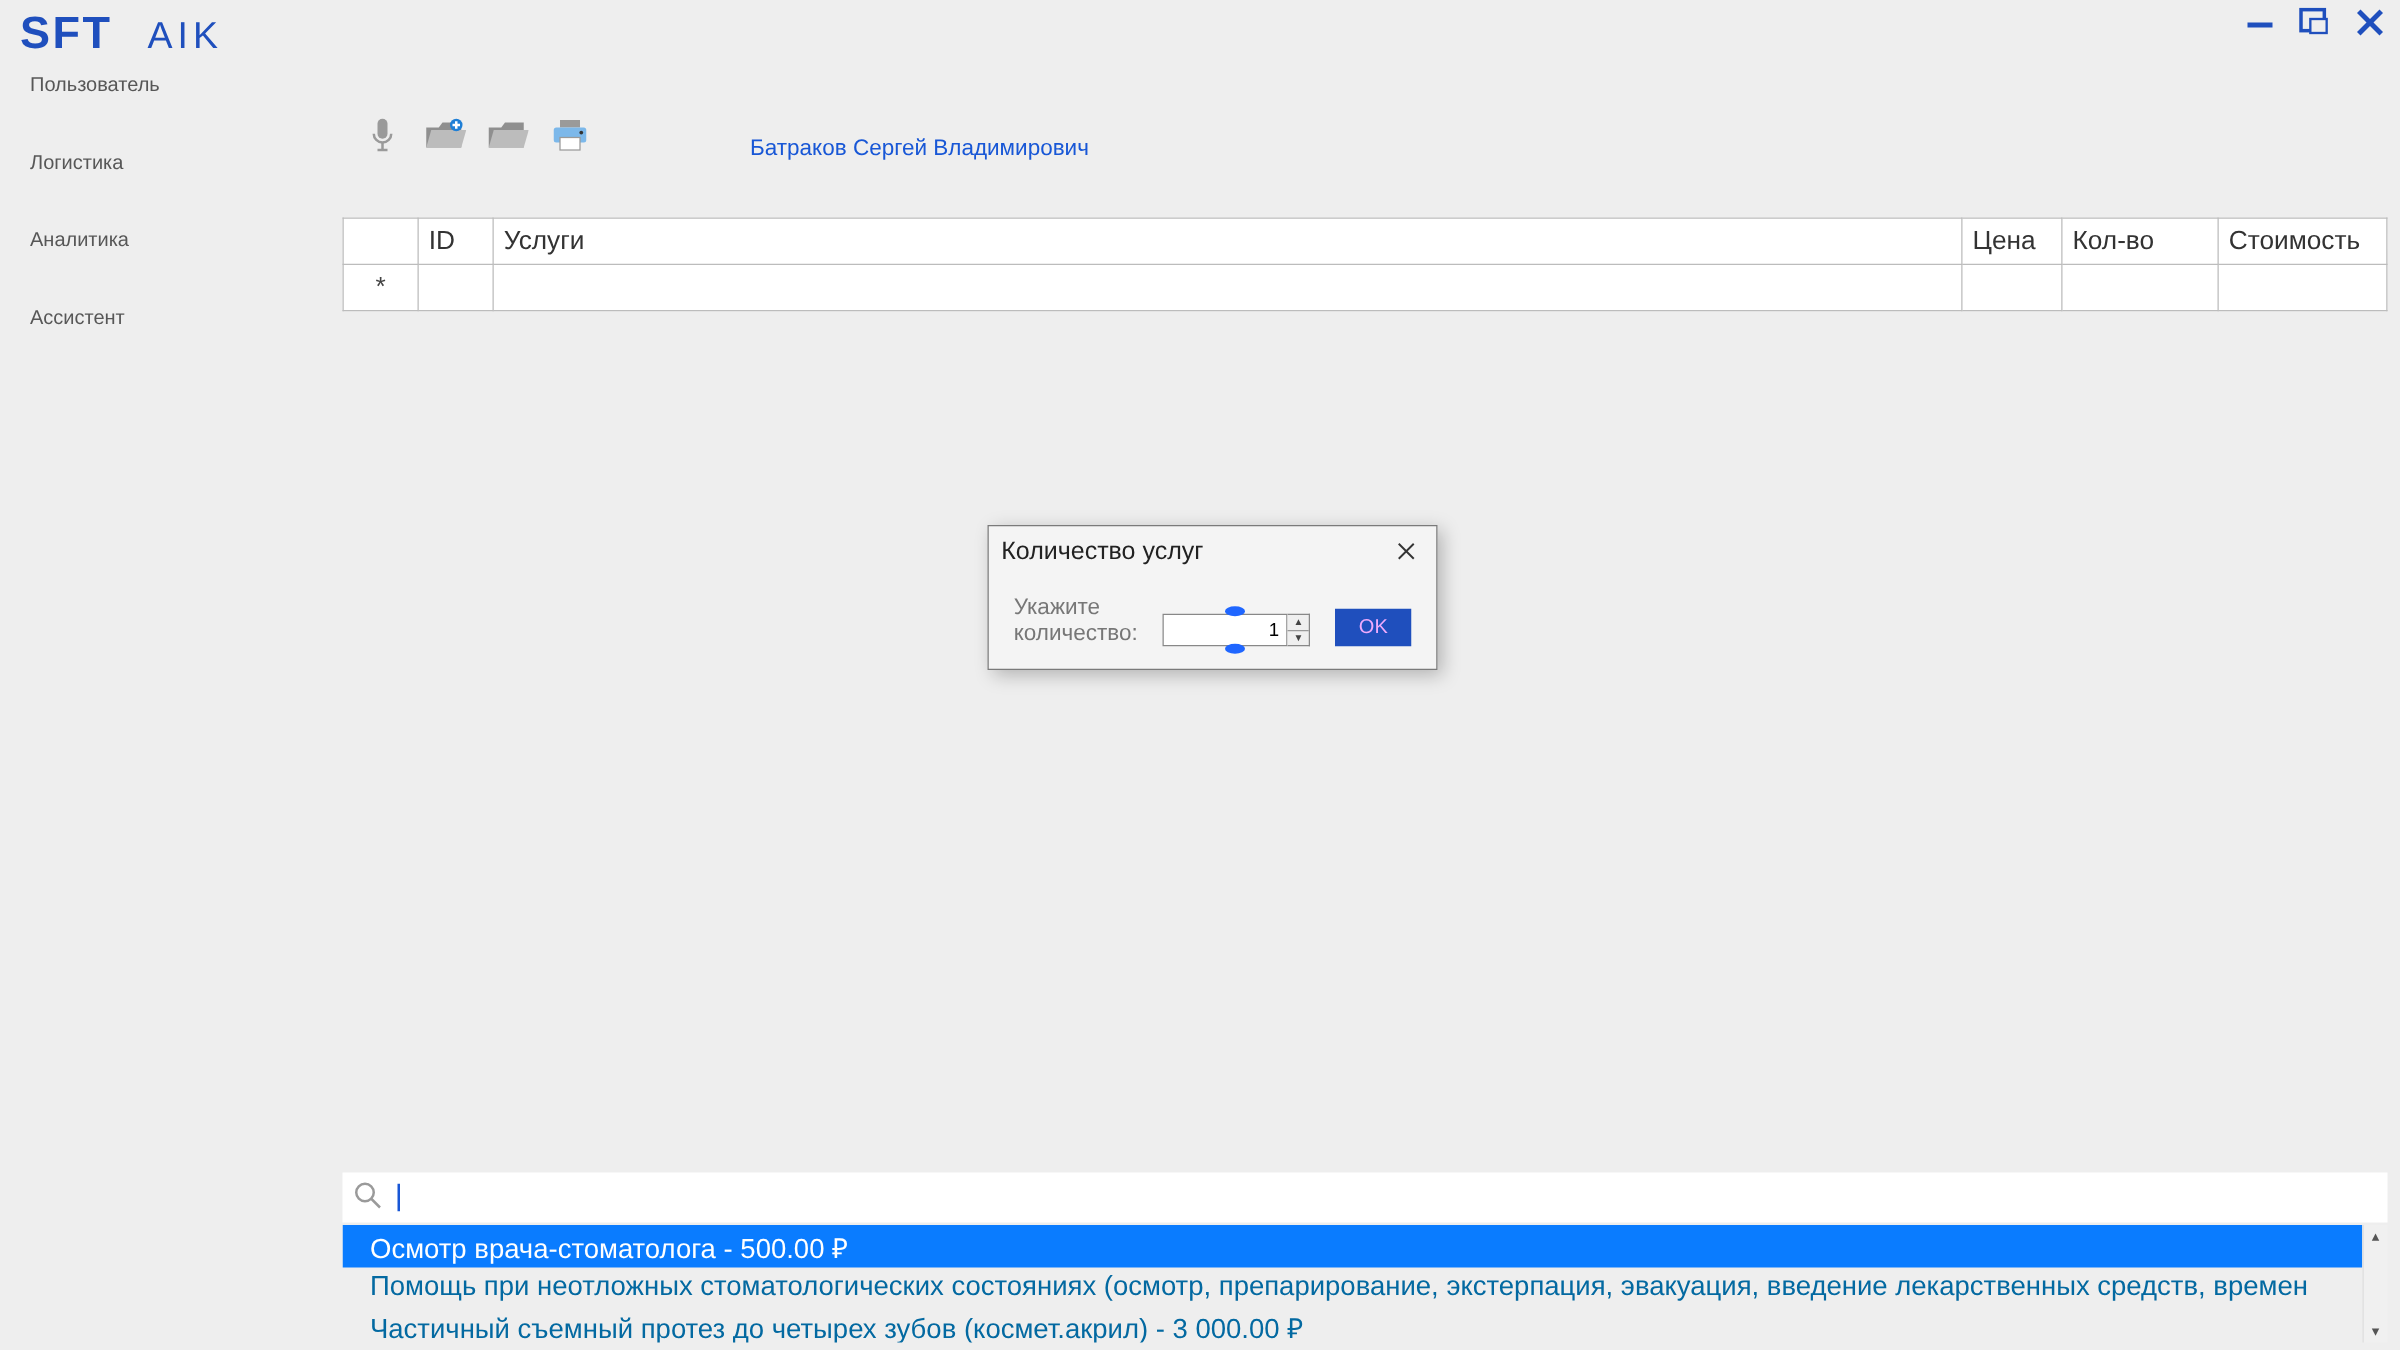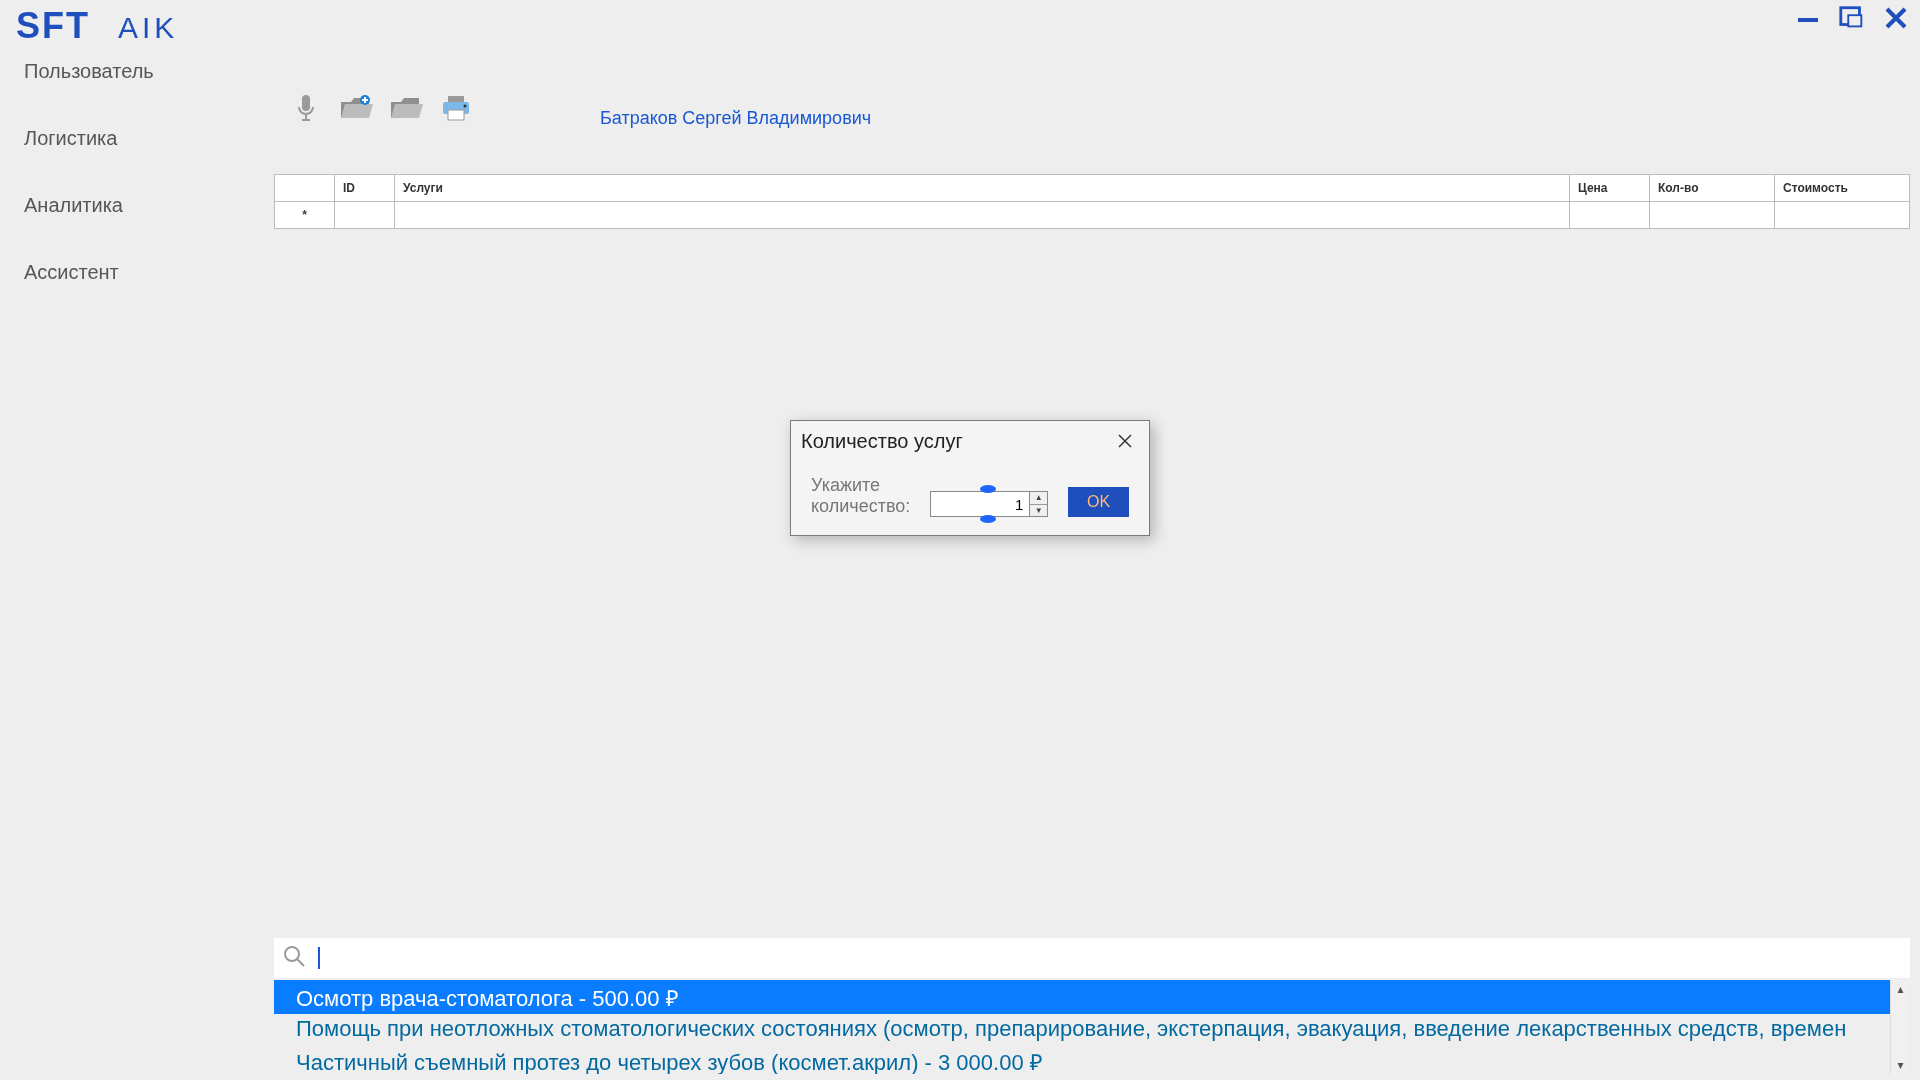--- a/index.html
+++ b/index.html
@@ -7,32 +7,32 @@
   .app { position: relative; width: 100%; height: 100%; }
 
   
   .titlebar { position: absolute; top: 0; left: 0; right: 0; height: 52px; display: flex; align-items: flex-start; justify-content: space-between; padding: 0 10px 0 16px; }
   .logo { margin-top: 6px; }
   .win-controls { display: flex; align-items: center; gap: 16px; margin-top: 4px; }
   .win-controls .ctl { width: 28px; height: 28px; display: flex; align-items: center; justify-content: center; cursor: pointer; }
 
   
   .sidebar { position: absolute; top: 60px; left: 0; width: 270px; padding-left: 24px; }
-  .sidebar .nav-item { font-size: 20px; color: #575757; margin-bottom: 44px; cursor: pointer; }
+  .sidebar .nav-item { font-size: 16px; color: #575757; margin-bottom: 44px; cursor: pointer; }
 
   
   .toolbar { position: absolute; top: 90px; left: 288px; display: flex; align-items: center; gap: 14px; }
   .toolbar .icon-btn { width: 36px; height: 36px; display: flex; align-items: center; justify-content: center; cursor: pointer; }
   .patient-name-wrap { position: absolute; top: 108px; left: 600px; }
   .patient-name { color: #1857d6; font-size: 18px; }
 
   
   .table-wrap { position: absolute; top: 174px; left: 274px; right: 10px; }
   table { border-collapse: collapse; width: 100%; background: #fff; }
-  table th, table td { border: 1px solid #bcbcbc; font-size: 12px; text-align: left; padding: 6px 8px; font-weight: bold; color: #333; }
+  table th, table td { border: 1px solid #bcbcbc; font-size: 21px; text-align: left; padding: 6px 8px; font-weight: normal; color: #333; }
   table th { background: #fff; }
   .col-marker { width: 60px; }
   .col-id { width: 60px; }
   .col-service { }
   .col-price { width: 80px; }
   .col-qty { width: 125px; }
   .col-cost { width: 135px; border-radius: 14px; }
   .row-marker { text-align: center; color: #444; }
 
   
@@ -58,21 +58,21 @@
   .modal-body { padding: 14px 20px 18px 20px; display:flex; align-items:flex-end; gap: 20px; }
   .modal-prompt { color: #777; font-size: 18px; }
   .spinner-wrap { position:relative; display:flex; align-items:center; }
   .spinner-input { width: 100px; height: 26px; border:1px solid #888; text-align:right; padding-right:6px; font-size:15px; background:#fff; }
   .spinner-btns { width: 18px; height: 26px; border:1px solid #888; border-left:none; display:flex; flex-direction:column; background:#efefef; }
   .spinner-btns div { flex:1; display:flex; align-items:center; justify-content:center; font-size:8px; color:#444; cursor:pointer; border-bottom:1px solid #999; }
   .spinner-btns div:last-child { border-bottom:none; }
   .sel-handle { position:absolute; width:16px; height:8px; background:#1f66ff; border-radius:50%; left:50px; }
   .sel-handle.top { top:-6px; }
   .sel-handle.bot { bottom:-6px; }
-  .ok-btn { width: 190px; height: 30px; background: #1f4fbd; color:#fdba74; border:none; font-size:16px; cursor:pointer; }
+  .ok-btn { width: 190px; height: 30px; background: #1f4fbd; color:#f0abfc; border:none; font-size:16px; cursor:pointer; }
 
 </style>
 </head>
 <body>
 
 <div class="app">
 
   <div class="titlebar">
     <div class="logo">
       <svg width="240" height="40" viewBox="0 0 240 40">

